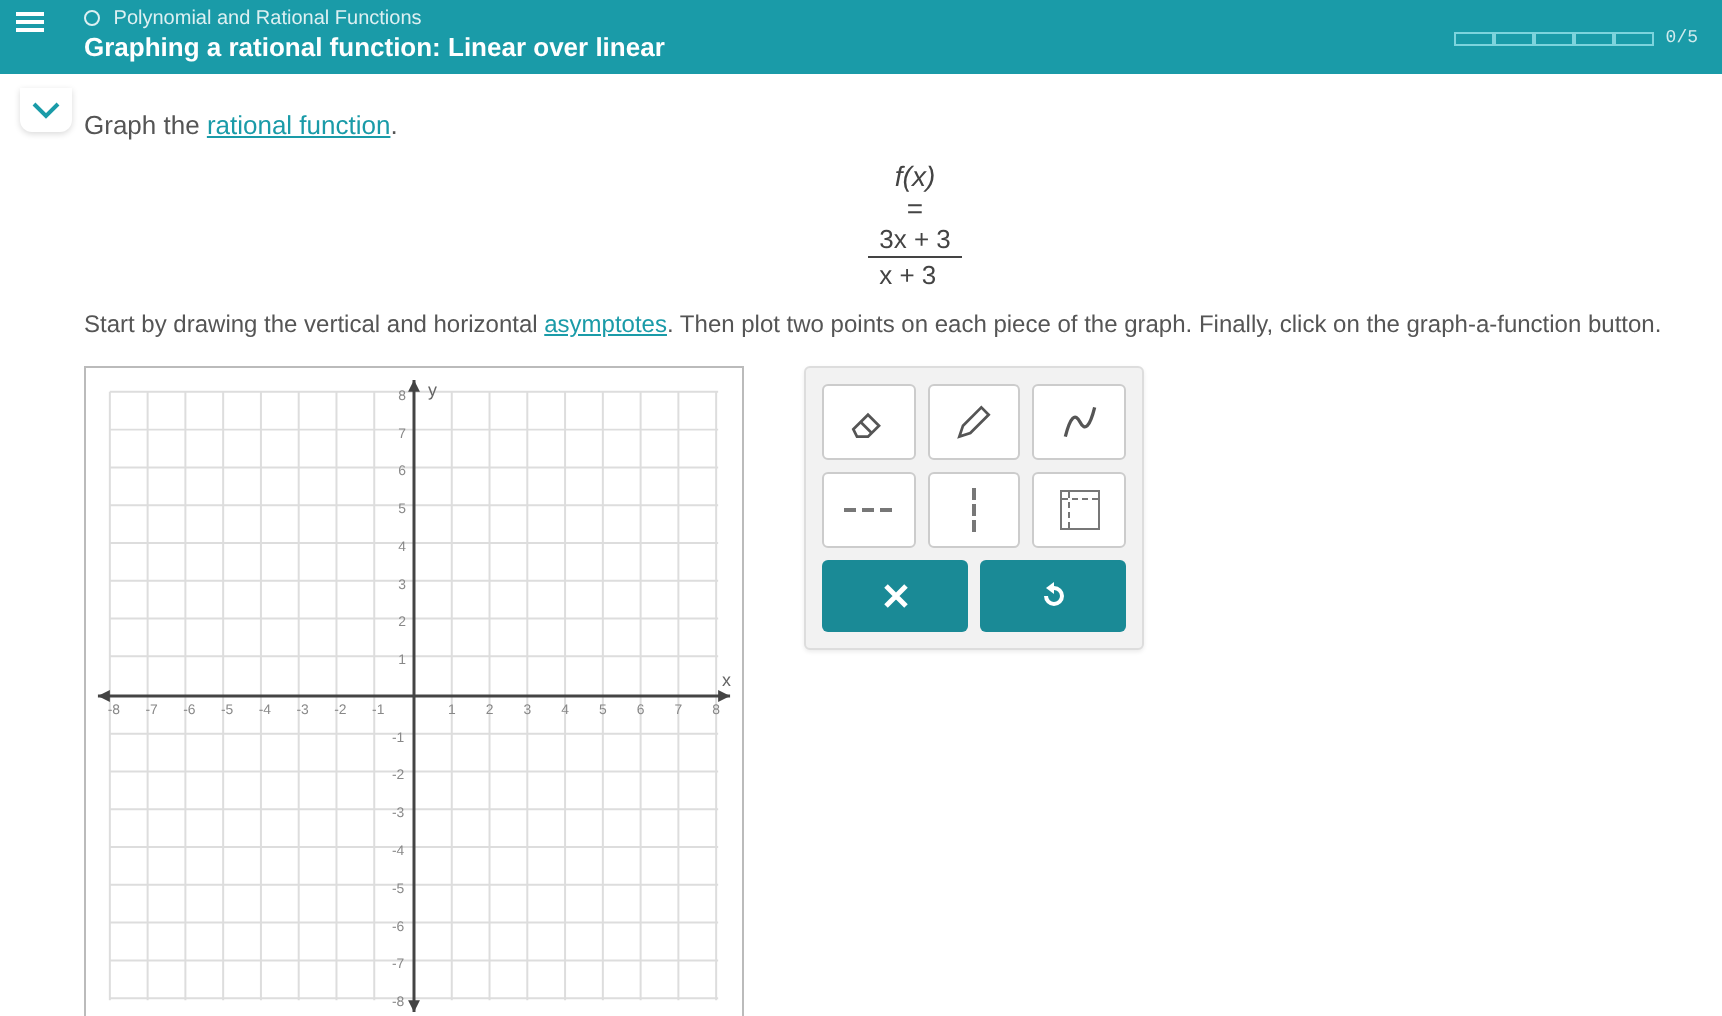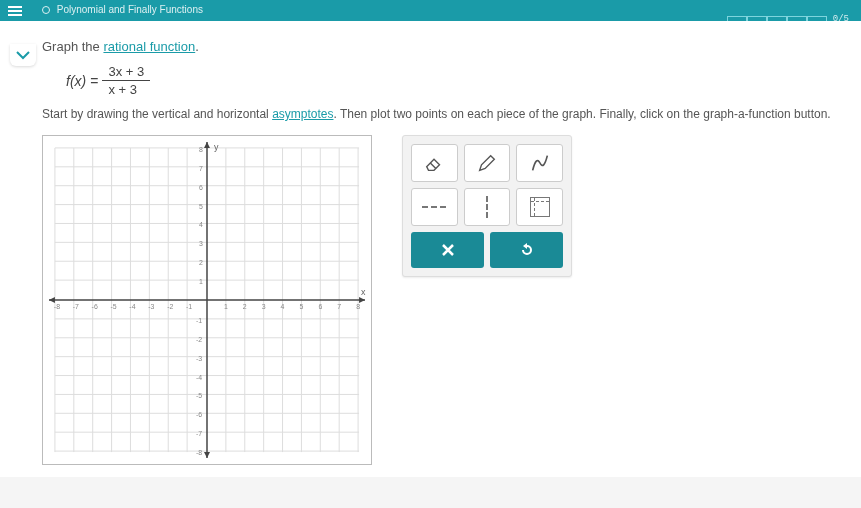--- a/index.html
+++ b/index.html
@@ -21,21 +21,21 @@
   .progress-label { margin-left: 6px; font-size: 9px; opacity: 0.8; }
   
   .collapse-tab { position: absolute; left: 10px; top: 44px; width: 26px; height: 22px; background: #fff; border-radius: 0 0 6px 6px; box-shadow: 0 1px 3px rgba(0,0,0,0.15); display: flex; align-items: center; justify-content: center; z-index: 5; cursor: pointer; }
   .collapse-tab svg { width: 14px; height: 10px; }
   
   .content { background: #fff; margin: 0; padding: 18px 12px 12px 42px; position: relative; }
   
   .instruction-1 { color: #555; font-size: 13px; margin-bottom: 10px; }
   .link { color: #1a9ba8; text-decoration: underline; cursor: pointer; }
   
-  .formula { margin: 8px 0 10px 24px; color: #444; font-size: 14px; font-style: italic; display: flex; align-items: center; }
+  .formula { margin: 8px 0 10px 24px; color: #444; font-size: 14px; font-style: italic; display: flex; align-items: center; flex-direction: column; }
   .formula .fn { font-style: italic; }
   .formula .eq { margin: 0 4px; font-style: normal; }
   .frac { display: inline-block; text-align: left; font-style: normal; font-size: 13px; }
   .frac .num { border-bottom: 1px solid #444; padding: 0 6px 1px; display: block; }
   .frac .den { padding: 1px 6px 0; display: block; }
   
   .instruction-2 { color: #555; font-size: 12px; margin: 6px 0 14px 0; }
   
   .work-area { display: flex; gap: 30px; align-items: flex-start; }
   
@@ -65,22 +65,23 @@
 </div>
 
 <div class="header">
   <div class="hamburger">
     <span></span>
       <span></span>
       <span></span>
   </div>
   <div class="breadcrumb">
     <span class="ring"></span>
-    <span>Polynomial and Finally Functions</span>
-  </div>
+    <span>Polynomial and Rational Functions</span>
+  </div>
+  <div class="lesson-title">Graphing a rational function: Linear over linear</div>
   <div class="progress">
     <div class="progress-seg"></div>
       <div class="progress-seg"></div>
       <div class="progress-seg"></div>
       <div class="progress-seg"></div>
       <div class="progress-seg"></div>
     <span class="progress-label">0/5</span>
   </div>
 </div>
 

